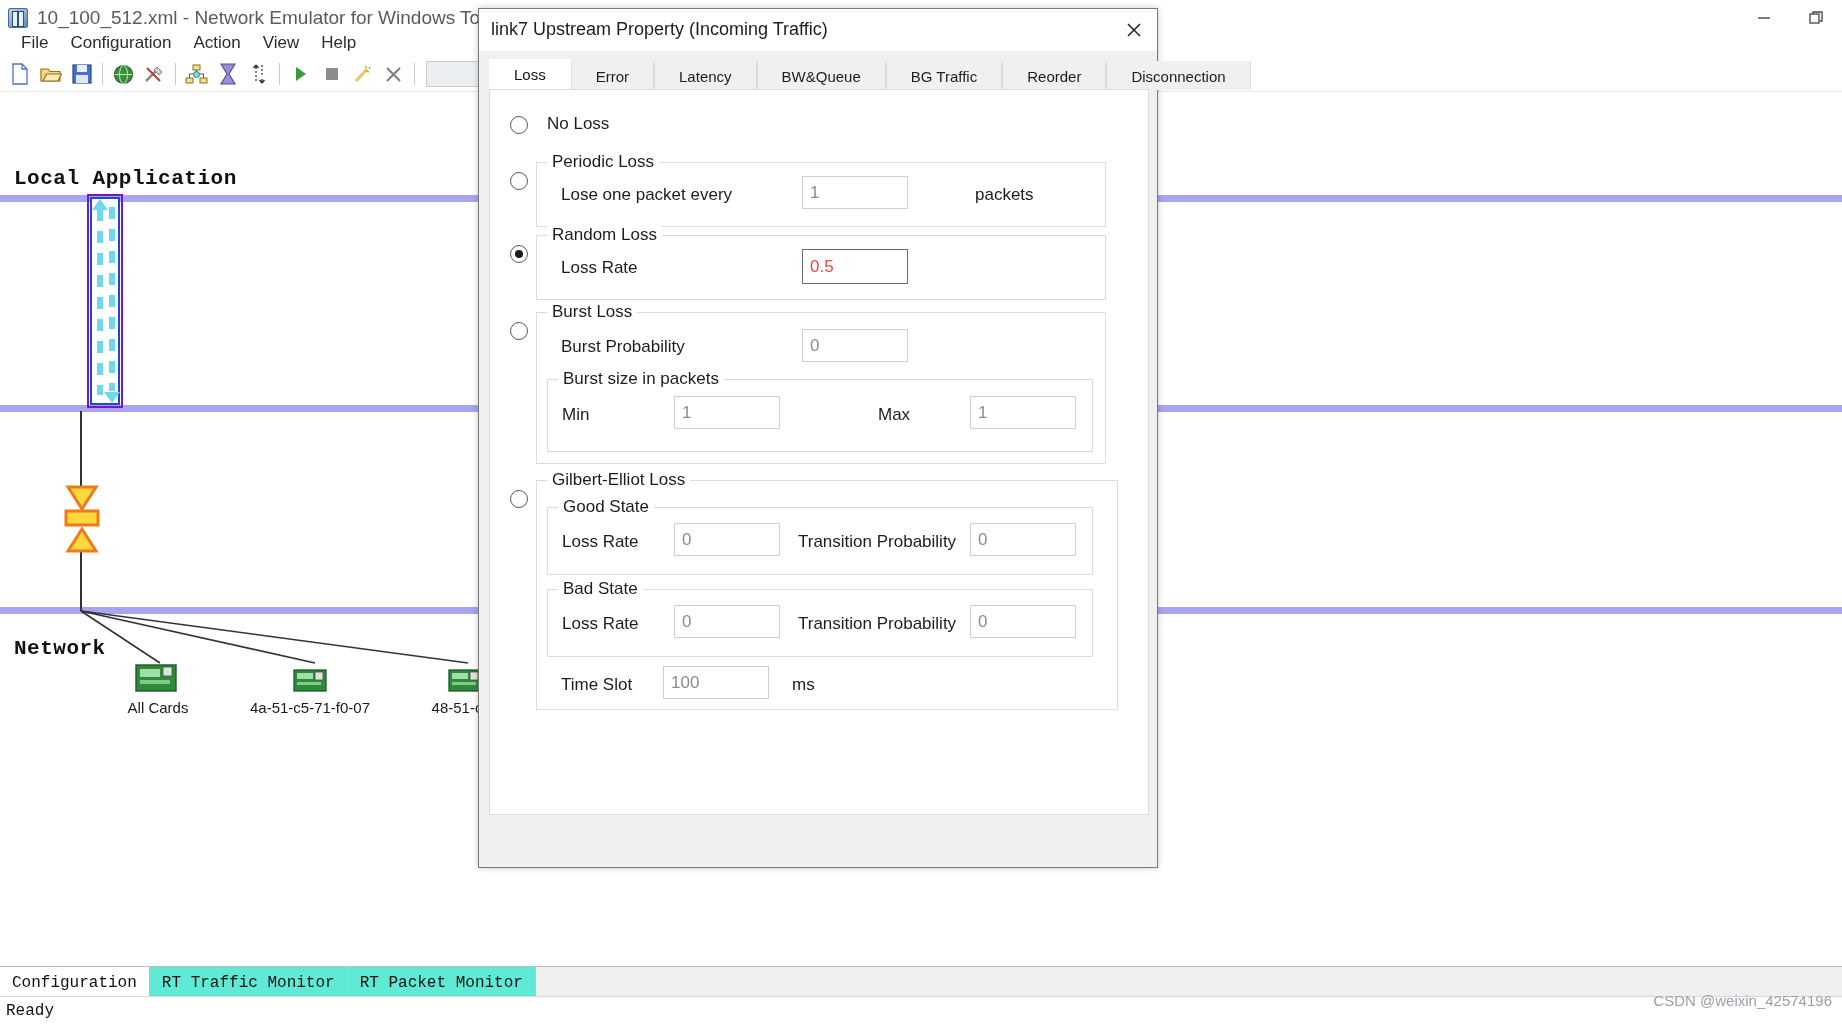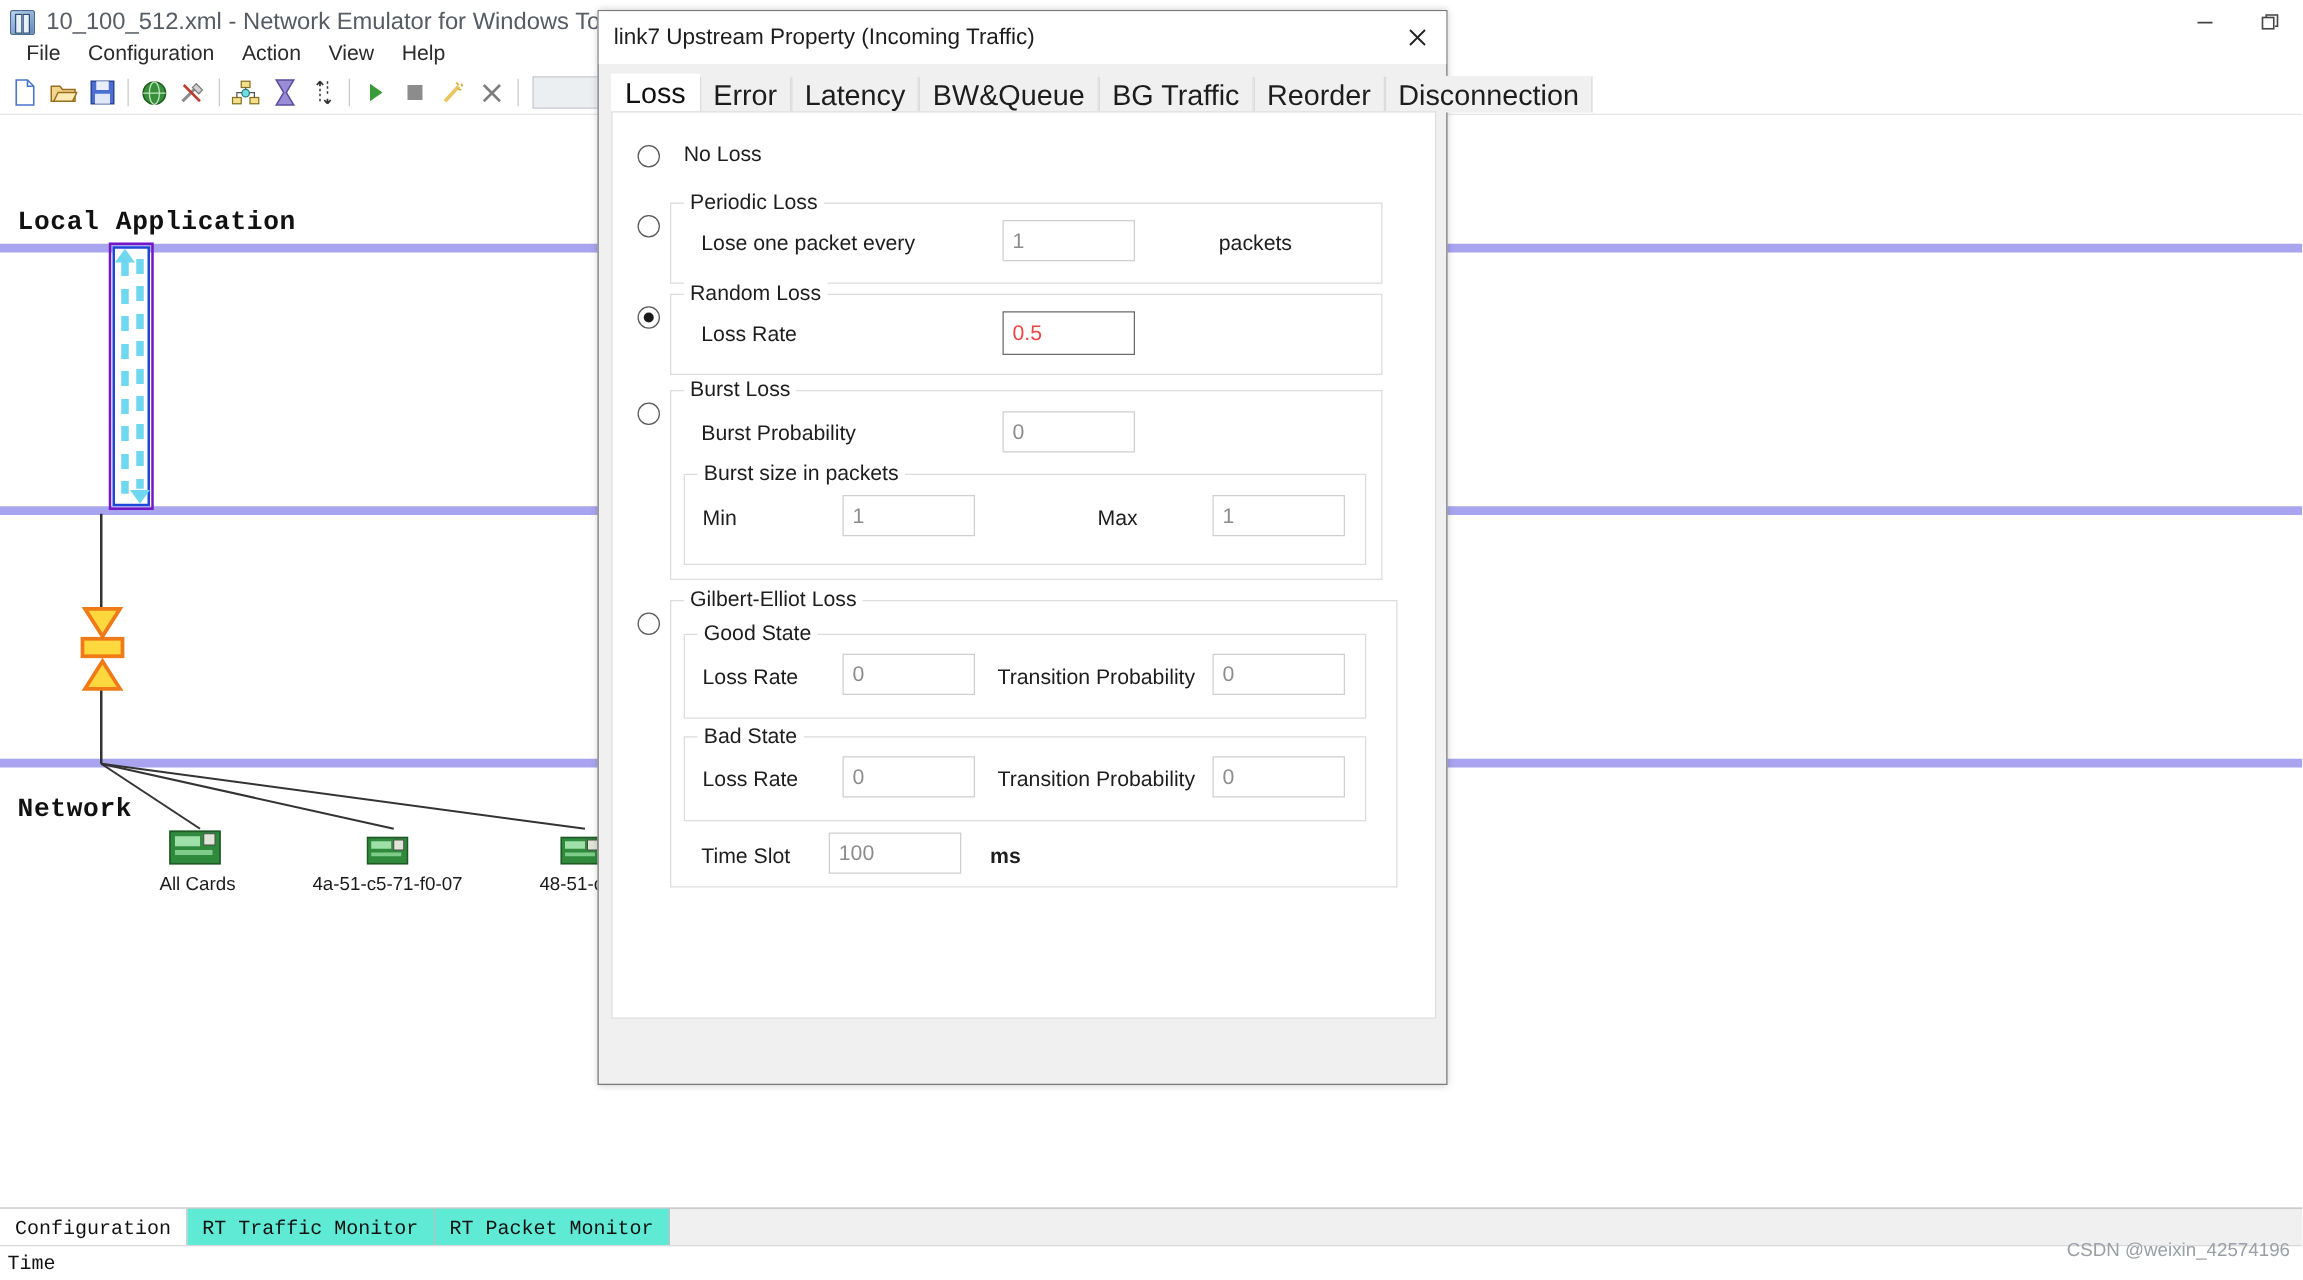--- a/index.html
+++ b/index.html
@@ -158,22 +158,22 @@
   .dlg-title-text { font-size: 18px; color: #1d1d1d; }
   .dlg-close {
     position: absolute; right: 0; top: 0; width: 46px; height: 42px;
     display: flex; align-items: center; justify-content: center; color: #222;
   }
   .dlg-tabs {
     position: absolute; left: 10px; top: 50px; width: 660px; height: 31px;
     display: flex; align-items: flex-end;
   }
   .dtab {
-    height: 29px; padding: 0 10px; display: flex; align-items: center;
-    font-size: 23px; color: #1d1d1d; background: #f0f0f0;
+    height: 29px; padding: 0 24px; display: flex; align-items: center;
+    font-size: 15px; color: #1d1d1d; background: #f0f0f0;
     border-left: 1px solid #dcdcdc; border-right: 1px solid #dcdcdc;
     border-top: 1px solid #f0f0f0;
     white-space: nowrap;
   }
   .dtab.active {
     background: #ffffff; height: 31px; border: 1px solid #ffffff;
     font-weight: normal; color: #111;
   }
   .dlg-body {
     position: absolute; left: 10px; top: 80px; width: 660px; height: 726px;
@@ -401,21 +401,21 @@
       <div class="card-label" style="left:412px; top:578px; width:120px;">48-51-c5-71</div>
     </div>
 
     <div class="bottom-tabs">
       <div class="btab active">Configuration</div>
       <div class="btab">RT Traffic Monitor</div>
       <div class="btab">RT Packet Monitor</div>
     </div>
 
     <div class="statusbar">
-      <span>Time</span>
+      <span>Ready</span>
     </div>
 
     <div class="watermark">CSDN @weixin_42574196</div>
   </div>
 
   <div id="dialog">
 
     <div class="dlg-title">
       <span class="dlg-title-text">link7 Upstream Property (Incoming Traffic)</span>
       <div class="dlg-close">
@@ -485,19 +485,19 @@
         <div class="gbox" style="left:10px; top:108px; width:546px; height:68px;">
           <div class="gbox-title">Bad State</div>
           <div class="fld-label" style="left:14px; top:24px;">Loss Rate</div>
           <div class="tin" style="left:126px; top:15px; width:106px; height:33px;">0</div>
           <div class="fld-label" style="left:250px; top:24px;">Transition Probability</div>
           <div class="tin" style="left:422px; top:15px; width:106px; height:33px;">0</div>
         </div>
 
         <div class="fld-label" style="left:24px; top:194px;">Time Slot</div>
         <div class="tin" style="left:126px; top:185px; width:106px; height:33px;">100</div>
-        <div class="fld-label" style="left:255px; top:194px;font-weight:bold;">ms</div>
+        <div class="fld-label" style="left:255px; top:194px;">ms</div>
       </div>
     </div>
 
   </div>
 
 </div>
 
 </body></html>

